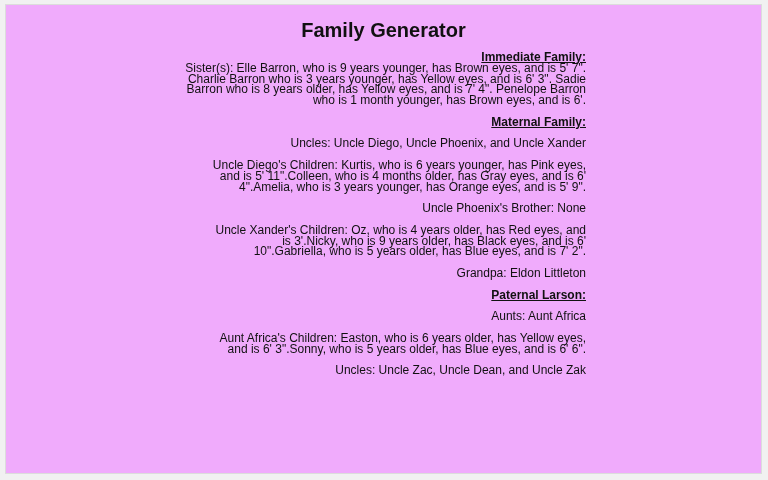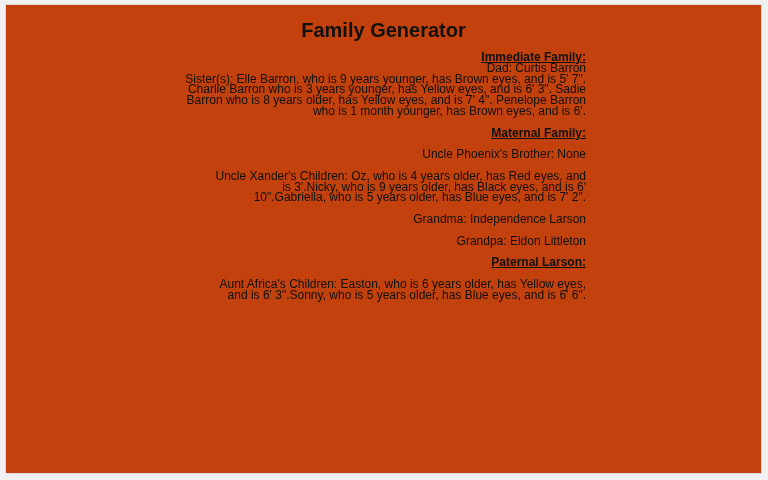--- a/index.html
+++ b/index.html
@@ -6,21 +6,21 @@
     body {
       width: 768px; height: 480px; overflow: hidden;
       background: #f1f1f1;
       font-family: "Liberation Sans", sans-serif;
       color: #111;
     }
     .card {
       position: absolute;
       left: 5px; top: 4px;
       width: 757px; height: 470px;
-      background: #c2410c;
+      background: #f0abfc;
       border: 1px solid #dcdcdc;
       box-sizing: border-box;
       overflow: hidden;
     }
     .title {
       text-align: center;
       font-weight: bold;
       font-size: 20px;
       margin: 13px 0 0 0;
       line-height: 24px;
@@ -41,25 +41,27 @@
   </style>
 </head>
 <body>
 
 <div class="card">
   <h1 class="title">Family Generator</h1>
 
   <div class="content">
 
     <div class="section-heading">Immediate Family:</div>
-    <p class="para">Dad: Curtis Barron</p>
     <p class="para">Sister(s): Elle Barron, who is 9 years younger, has Brown eyes, and is 5' 7". Charlie Barron who is 3 years younger, has Yellow eyes, and is 6' 3". Sadie Barron who is 8 years older, has Yellow eyes, and is 7' 4". Penelope Barron who is 1 month younger, has Brown eyes, and is 6'.</p>
 
     <div class="section-heading gap">Maternal Family:</div>
+    <p class="para gap">Uncles: Uncle Diego, Uncle Phoenix, and Uncle Xander</p>
+    <p class="para gap">Uncle Diego's Children: Kurtis, who is 6 years younger, has Pink eyes, and is 5' 11".Colleen, who is 4 months older, has Gray eyes, and is 6' 4".Amelia, who is 3 years younger, has Orange eyes, and is 5' 9".</p>
     <p class="para gap">Uncle Phoenix's Brother: None</p>
     <p class="para gap">Uncle Xander's Children: Oz, who is 4 years older, has Red eyes, and is 3'.Nicky, who is 9 years older, has Black eyes, and is 6' 10".Gabriella, who is 5 years older, has Blue eyes, and is 7' 2".</p>
-    <p class="para gap">Grandma: Independence Larson</p>
     <p class="para gap">Grandpa: Eldon Littleton</p>
 
     <div class="section-heading gap">Paternal Larson:</div>
+    <p class="para gap">Aunts: Aunt Africa</p>
     <p class="para gap">Aunt Africa's Children: Easton, who is 6 years older, has Yellow eyes, and is 6' 3".Sonny, who is 5 years older, has Blue eyes, and is 6' 6".</p>
+    <p class="para gap">Uncles: Uncle Zac, Uncle Dean, and Uncle Zak</p>
   </div>
 </div>
 
 </body></html>

